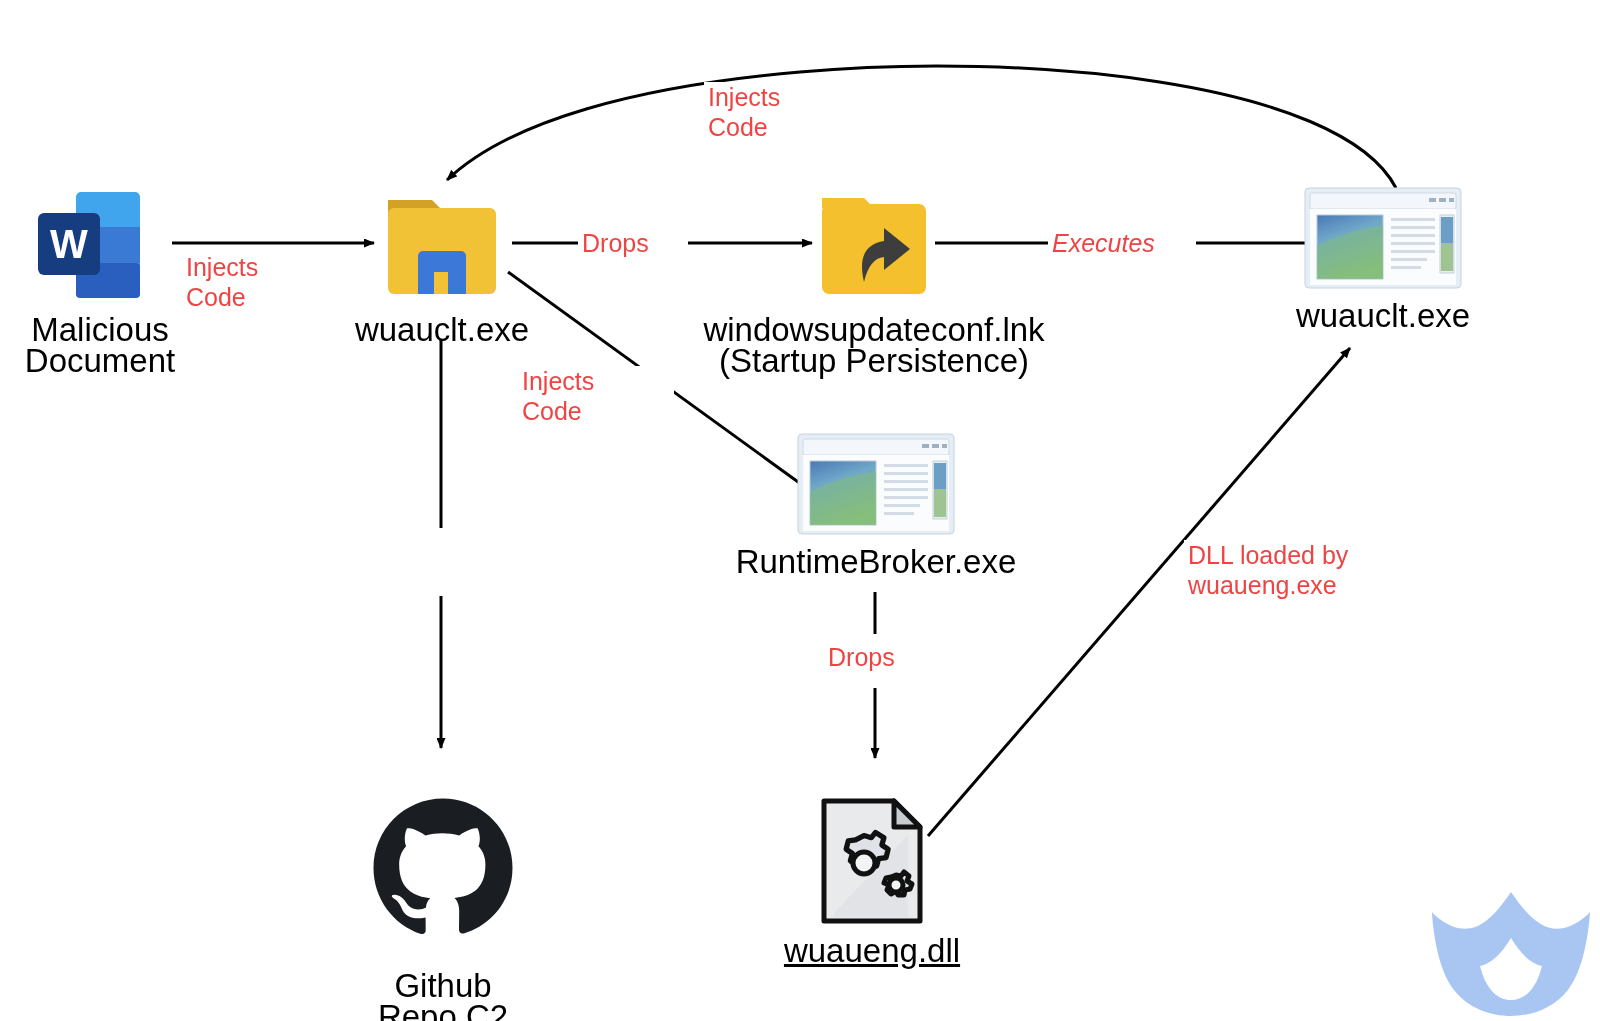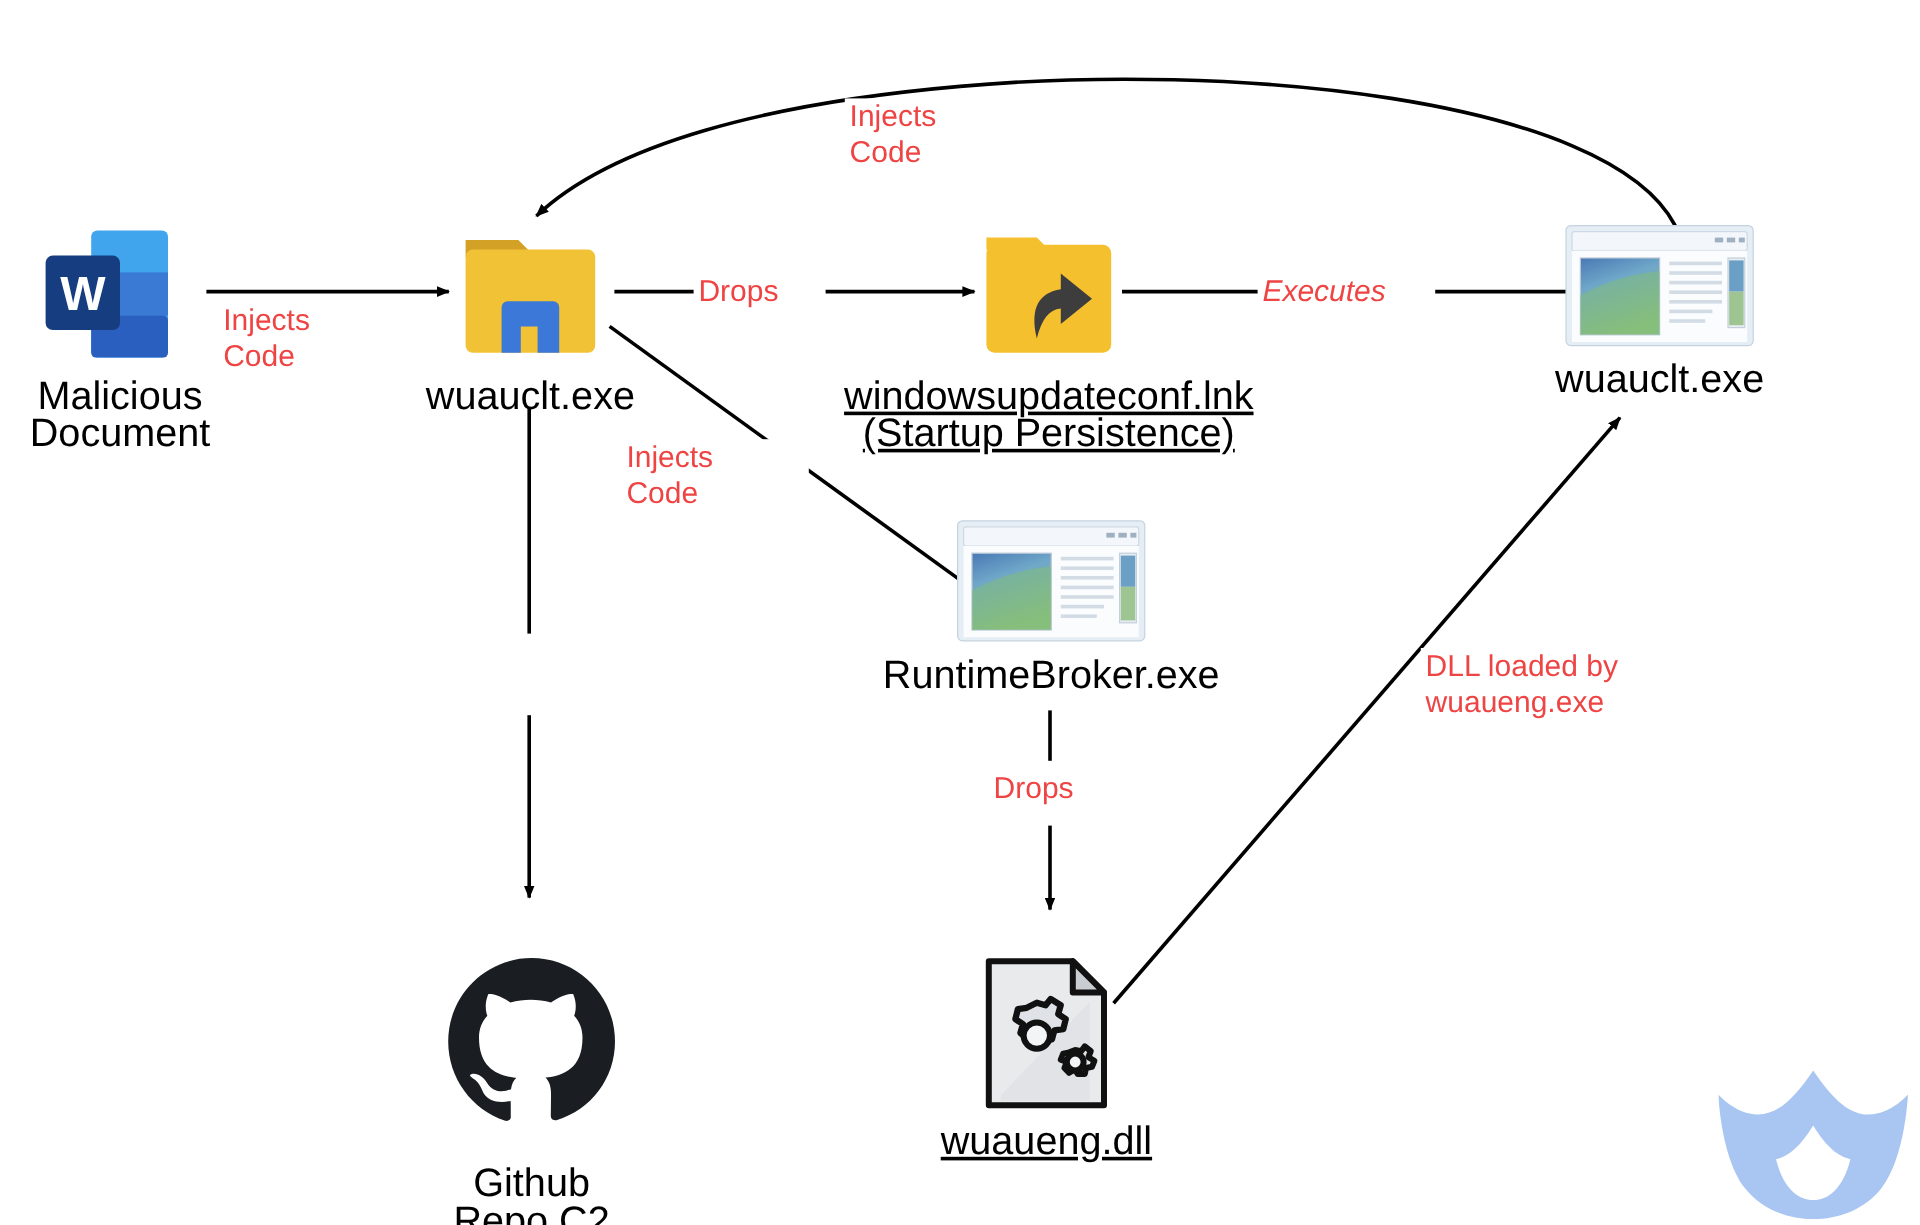--- a/index.html
+++ b/index.html
@@ -140,21 +140,21 @@
 
   <div class="node" style="left:360px;top:186px;width:164px;">
     <svg class="node-icon" width="164" height="118" viewBox="0 0 164 118">
       <path d="M28,14 h44 l14,14 h-58 z" fill="#d4a127"></path>
       <rect x="28" y="22" width="108" height="86" rx="6" fill="#f2c236"></rect>
       <path d="M58,108 V70 a5,5 0 0 1 5,-5 h38 a5,5 0 0 1 5,5 V108 h-18 V86 h-14 V108 z" fill="#3b78d8"></path>
     </svg>
     <div class="node-label">wuauclt.exe</div>
   </div>
 
-  <div class="node" style="left:714px;top:186px;width:320px;text-decoration:underline;">
+  <div class="node" style="left:714px;top:186px;width:320px;">
     <svg class="node-icon" width="164" height="118" viewBox="0 0 164 118">
       <path d="M30,12 h42 l10,10 h-52 z" fill="#f5c02e"></path>
       <rect x="30" y="18" width="104" height="90" rx="7" fill="#f5c02e"></rect>
       <path d="M72,96 C66,70 74,58 92,55 V42 L118,63 L92,84 V71 C82,72 76,80 72,96 Z" fill="#3d3d3d"></path>
     </svg>
     <div class="node-label">windowsupdateconf.lnk
 (Startup Persistence)</div>
   </div>
 
   <div class="node" style="left:1303px;top:186px;width:160px;">

